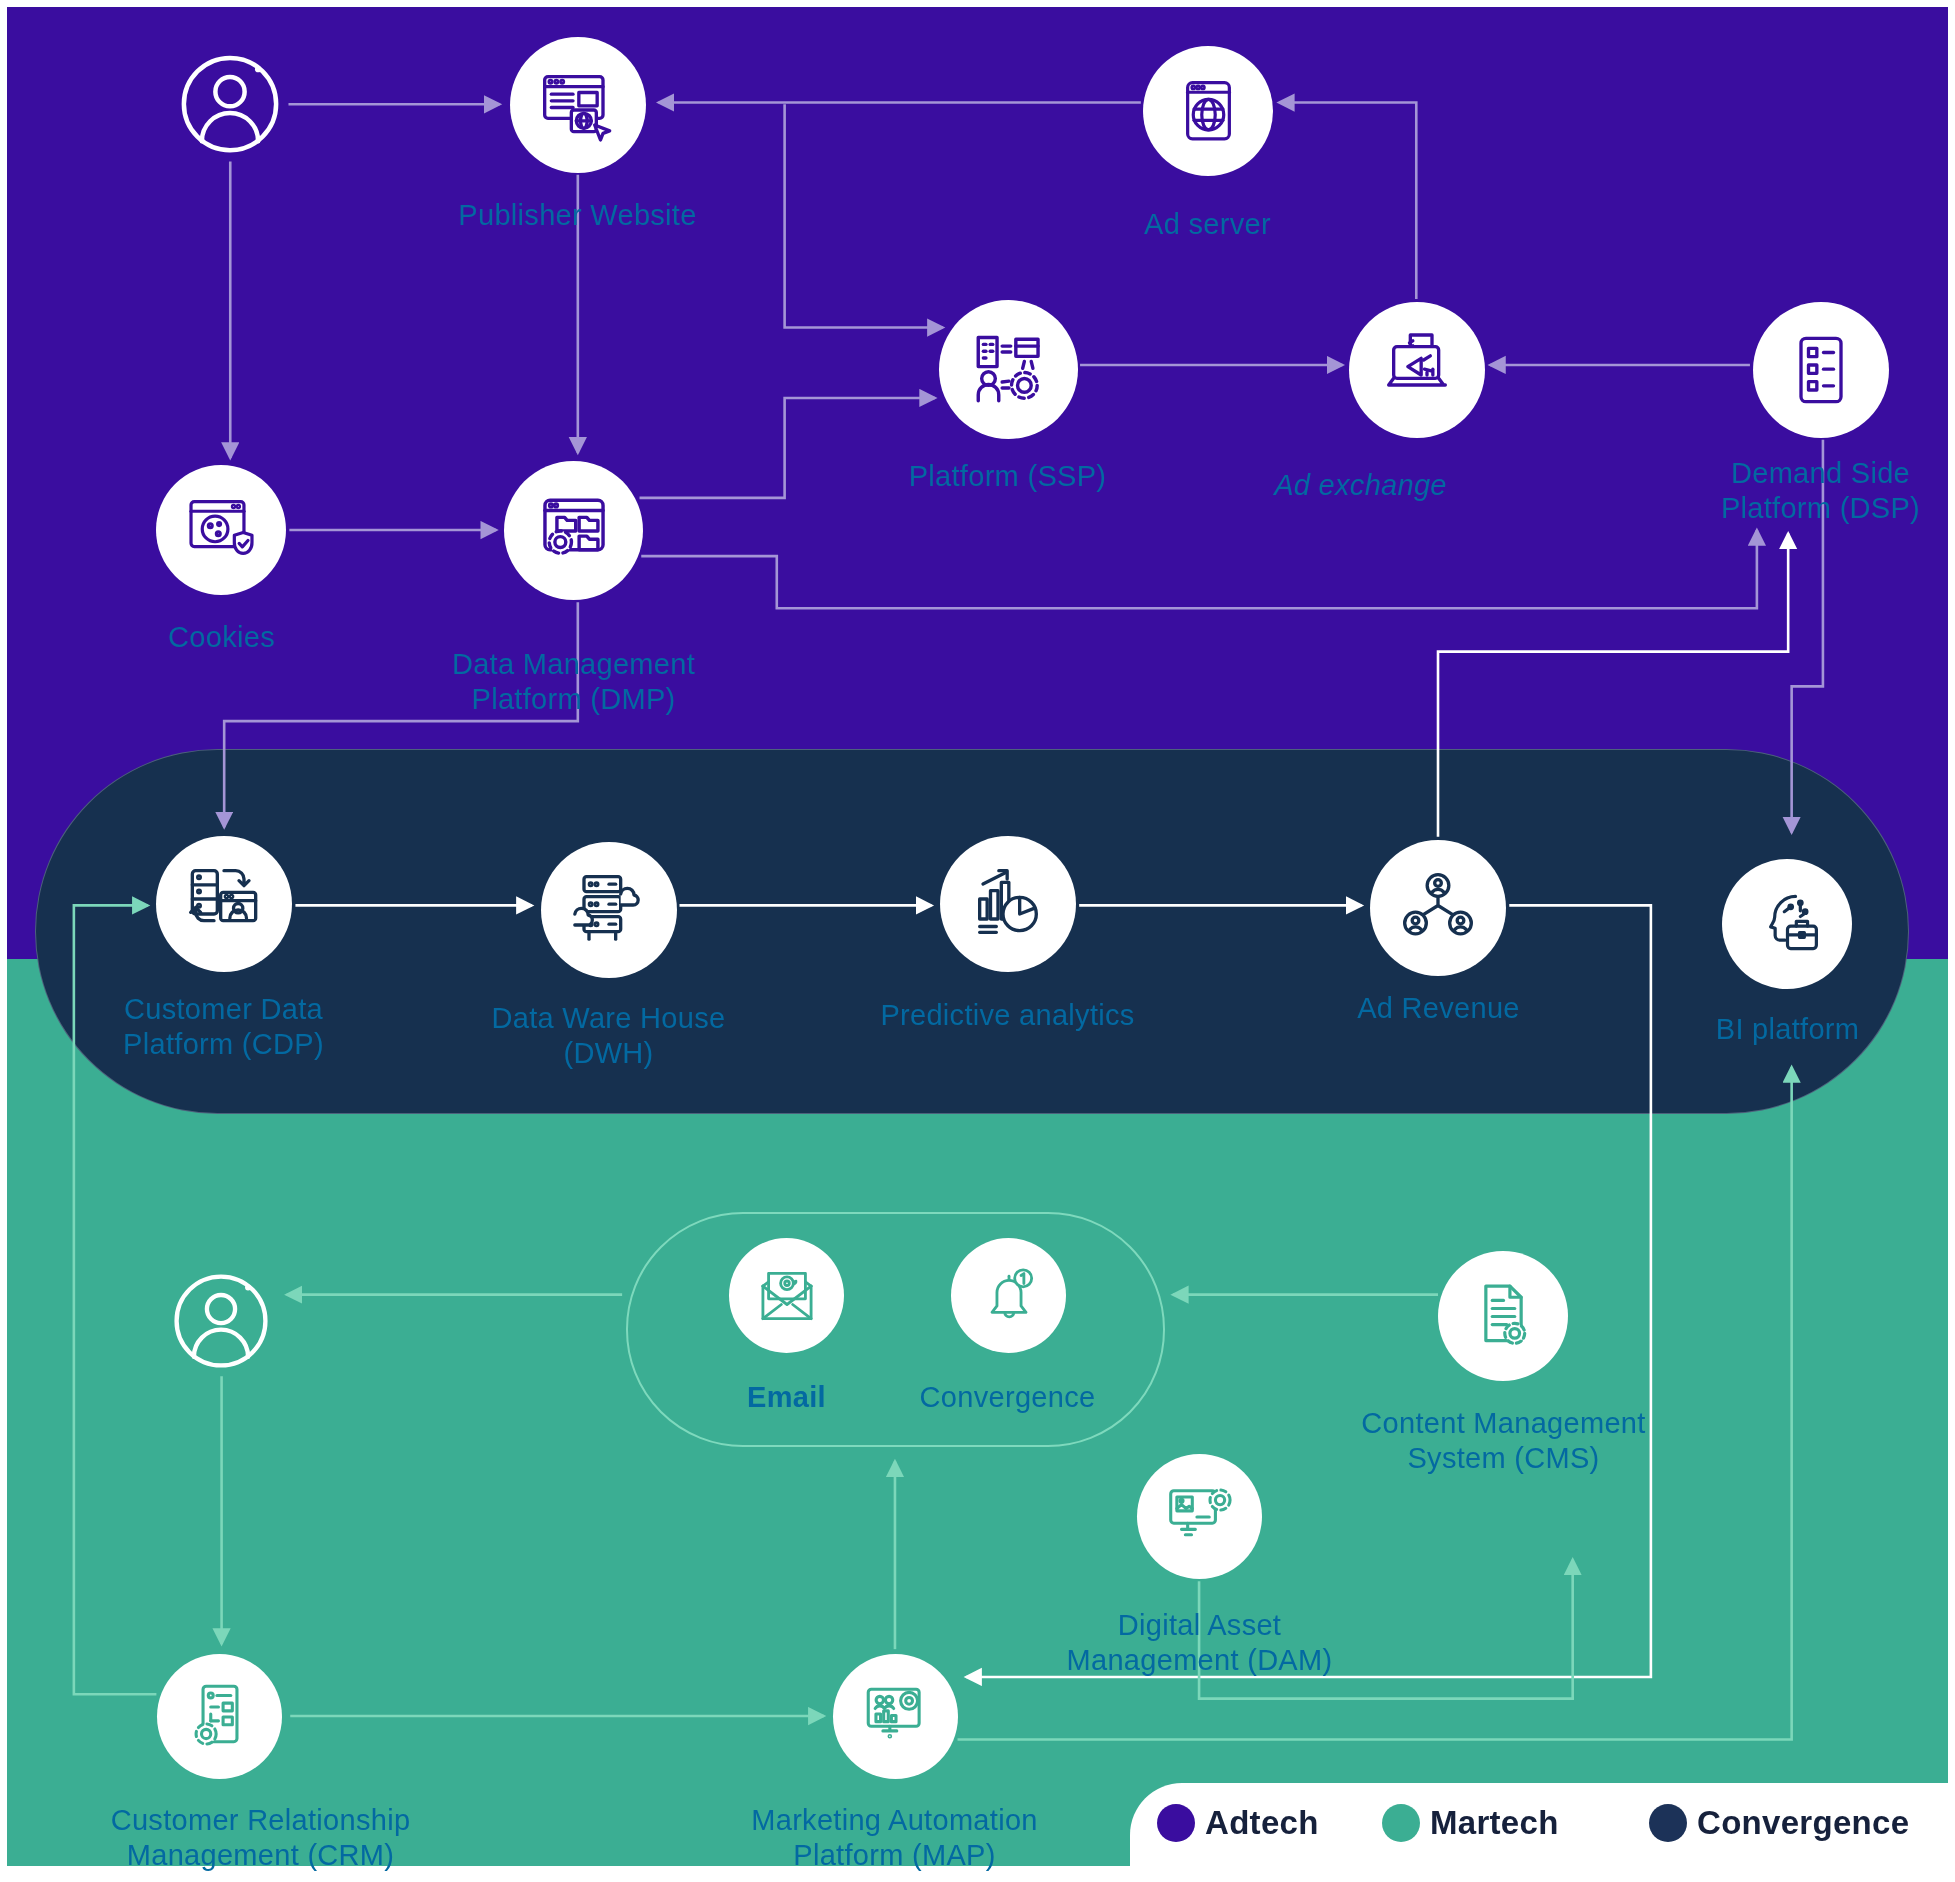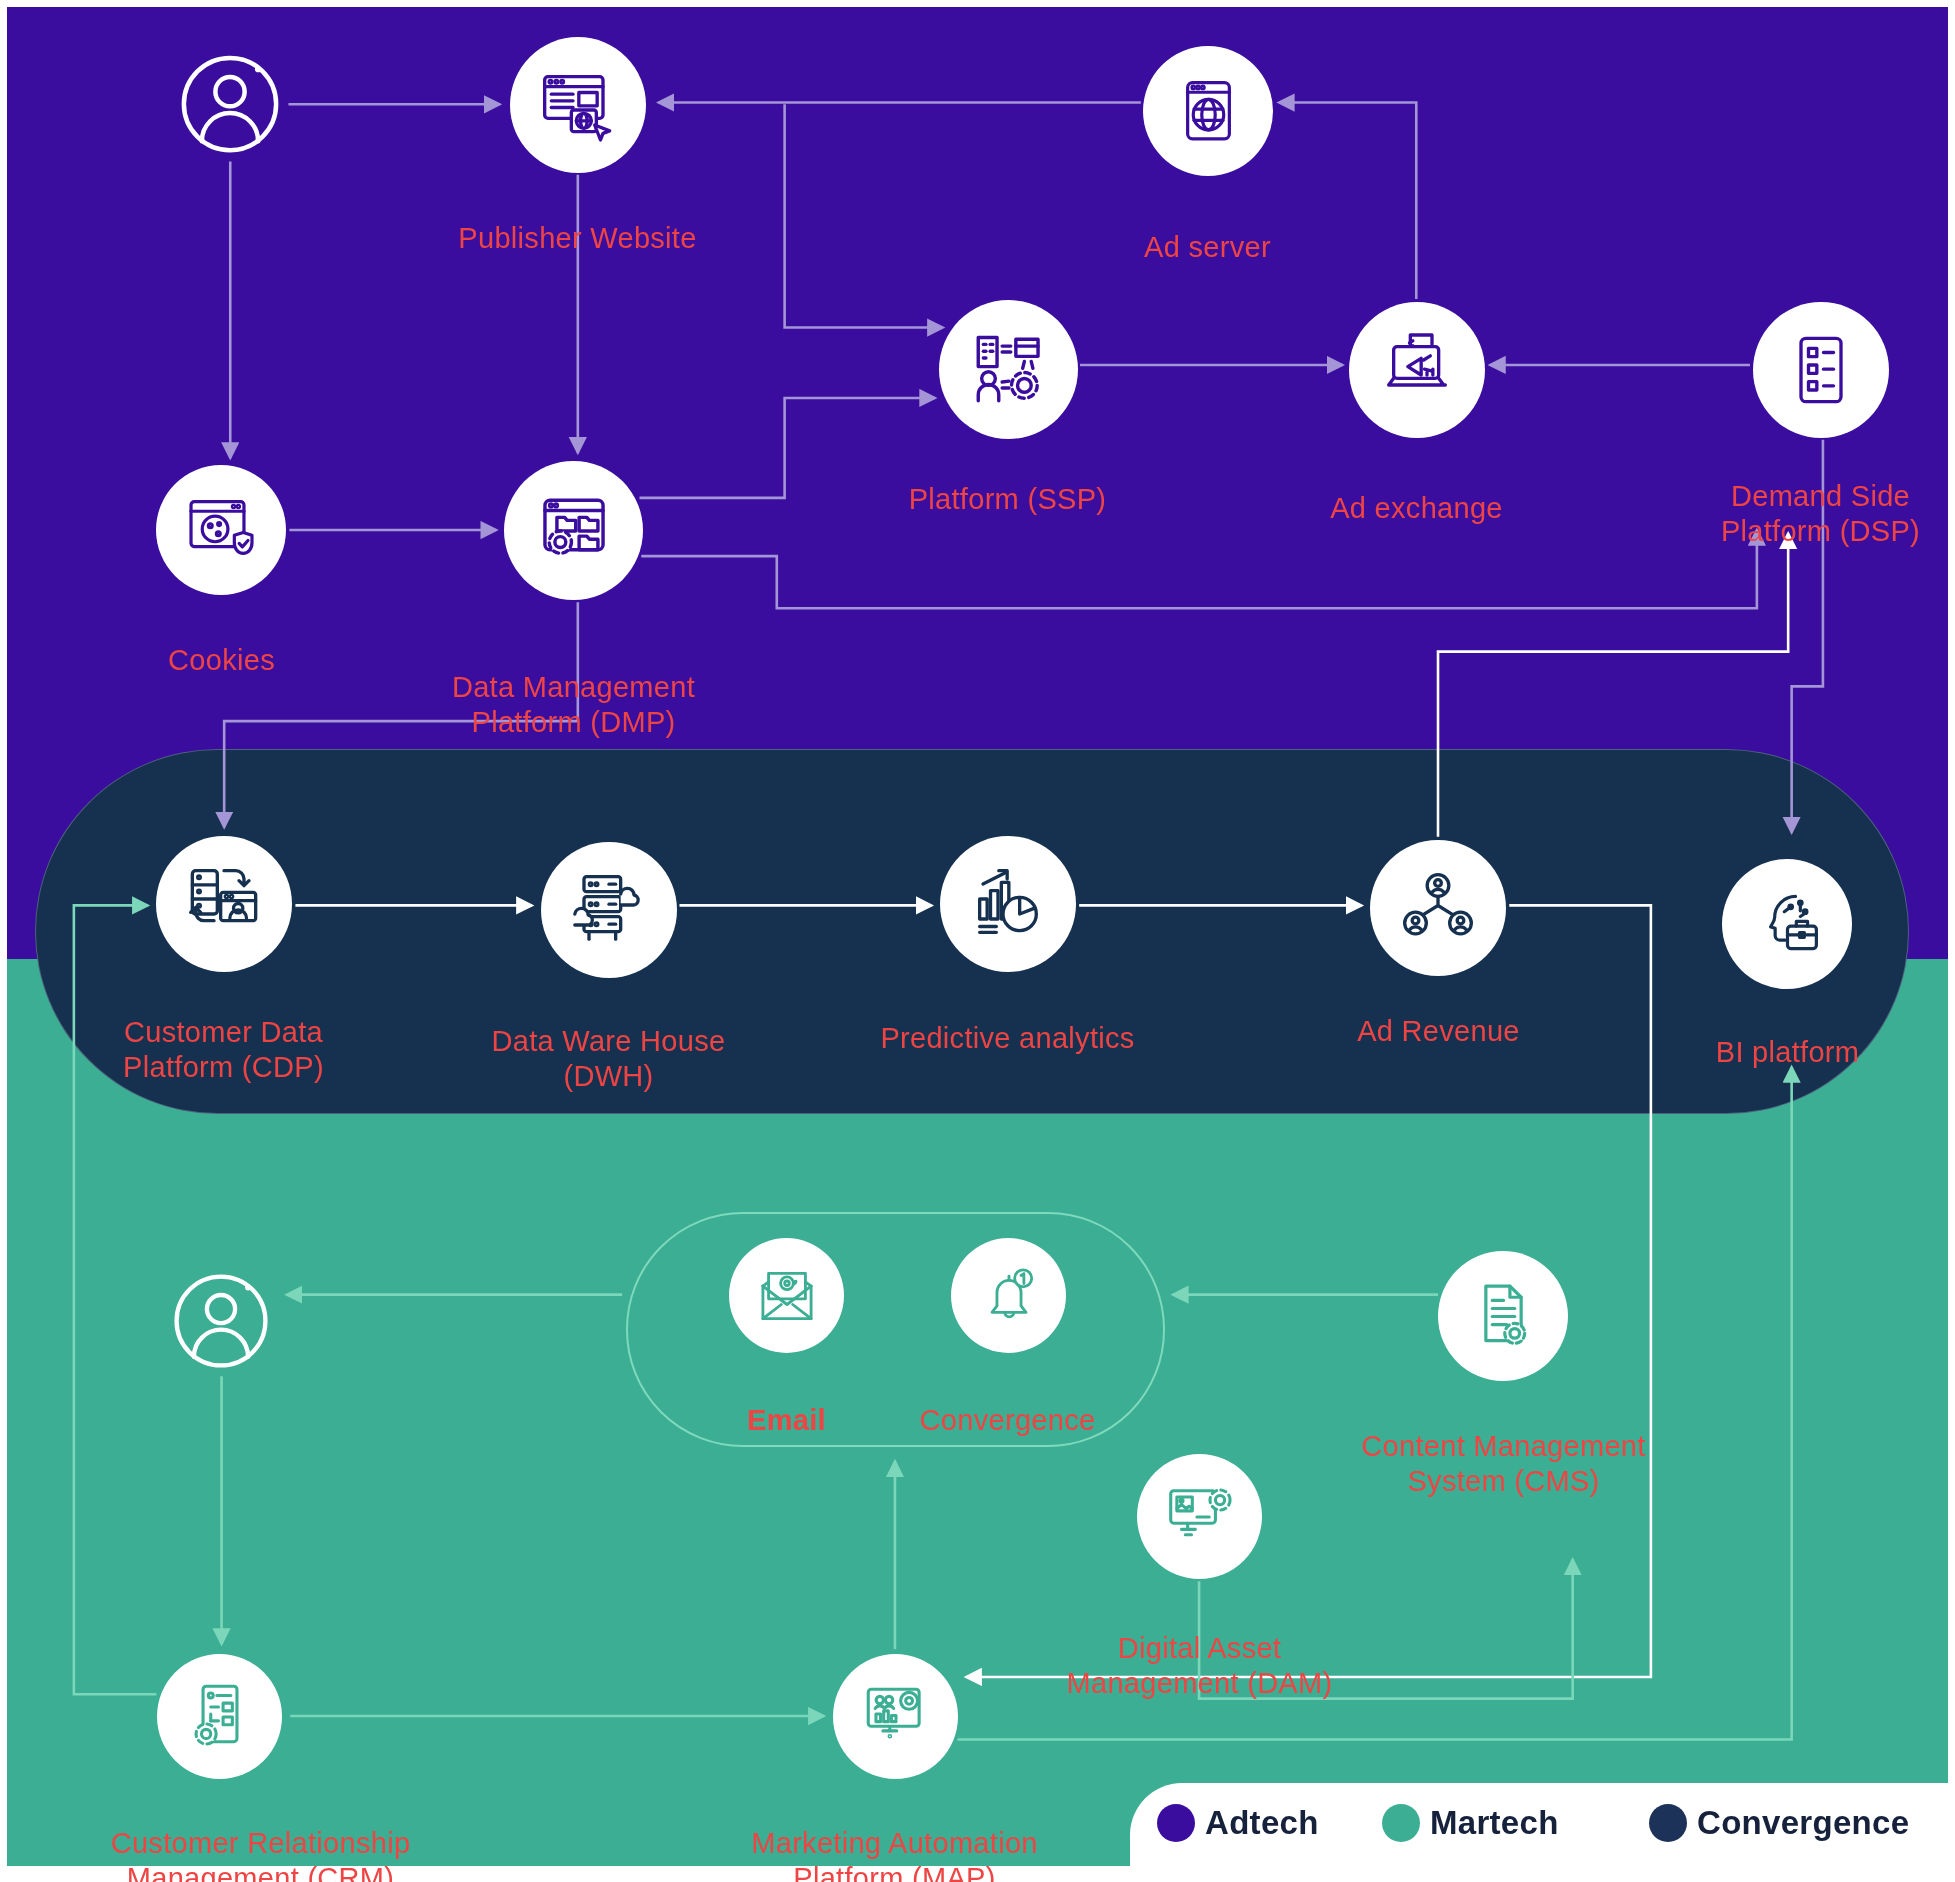--- a/index.html
+++ b/index.html
@@ -16,22 +16,22 @@
           border-top-left-radius:52px;z-index:4;}
   #edges-svg{position:absolute;left:0;top:0;z-index:3;}
   .node{position:absolute;border-radius:50%;display:flex;align-items:center;justify-content:center;z-index:5;}
   .node-solid{background:#ffffff;}
   .node-outline{background:transparent;}
   .node svg{display:block;}
   .ic-adtech{color:#3A0D9F;}
   .ic-martech{color:#3BAE93;}
   .ic-convergence{color:#16304F;}
   .ic-outline{color:#ffffff;}
-  .label{position:absolute;text-align:center;color:#ef4444;font-size:29px;line-height:35px;
-         font-weight:500;letter-spacing:0.3px;z-index:5;white-space:nowrap;margin-top:23px;}
+  .label{position:absolute;text-align:center;color:#0369a1;font-size:29px;line-height:35px;
+         font-weight:500;letter-spacing:0.3px;z-index:5;white-space:nowrap;}
   .label div{white-space:nowrap;}
   .legend-item{position:absolute;display:flex;align-items:center;gap:10px;z-index:6;}
   .legend-dot{width:38px;height:38px;border-radius:50%;}
   .legend-label{font-size:33px;font-weight:600;color:#16213C;letter-spacing:0.3px;}
 </style>
 </head>
 <body>
 
 <div id="canvas">
   <div class="region" id="region-adtech" style="background: rgb(58, 13, 159);"></div>
@@ -402,21 +402,21 @@
   <div id="labels-layer">
       <div class="label" style="left: 317px; top: 198px; width: 521px;">
         <div>Publisher Website</div>
       </div>
       <div class="label" style="left: 947px; top: 207px; width: 521px;">
         <div>Ad server</div>
       </div>
       <div class="label" style="left: 747px; top: 459px; width: 521px;">
         <div>Platform (SSP)</div>
       </div>
-      <div class="label" style="left: 1156px; top: 468px; width: 521px;">
+      <div class="label" style="left: 1100px; top: 468px; width: 521px; font-style: italic;">
         <div>Ad exchange</div>
       </div>
       <div class="label" style="left: 1560px; top: 456px; width: 521px;">
         <div>Demand Side</div>
         <div>Platform (DSP)</div>
       </div>
       <div class="label" style="left: -39px; top: 620px; width: 521px;">
         <div>Cookies</div>
       </div>
       <div class="label" style="left: 313px; top: 647px; width: 521px;">

